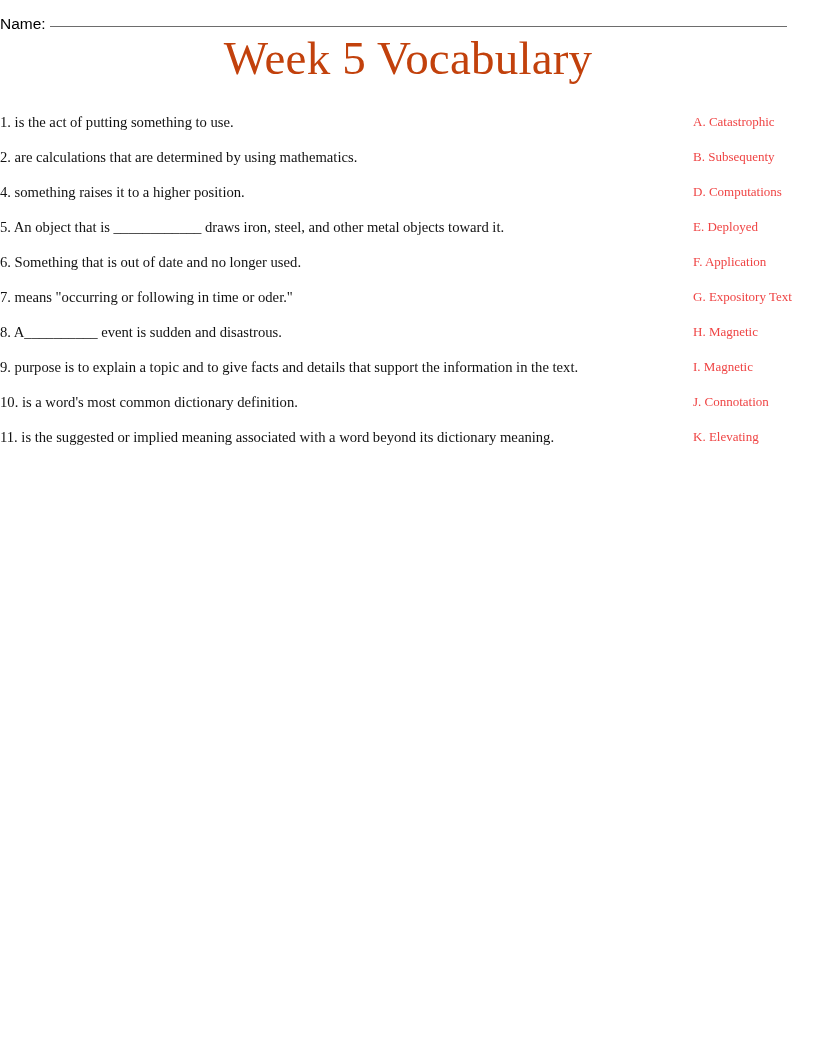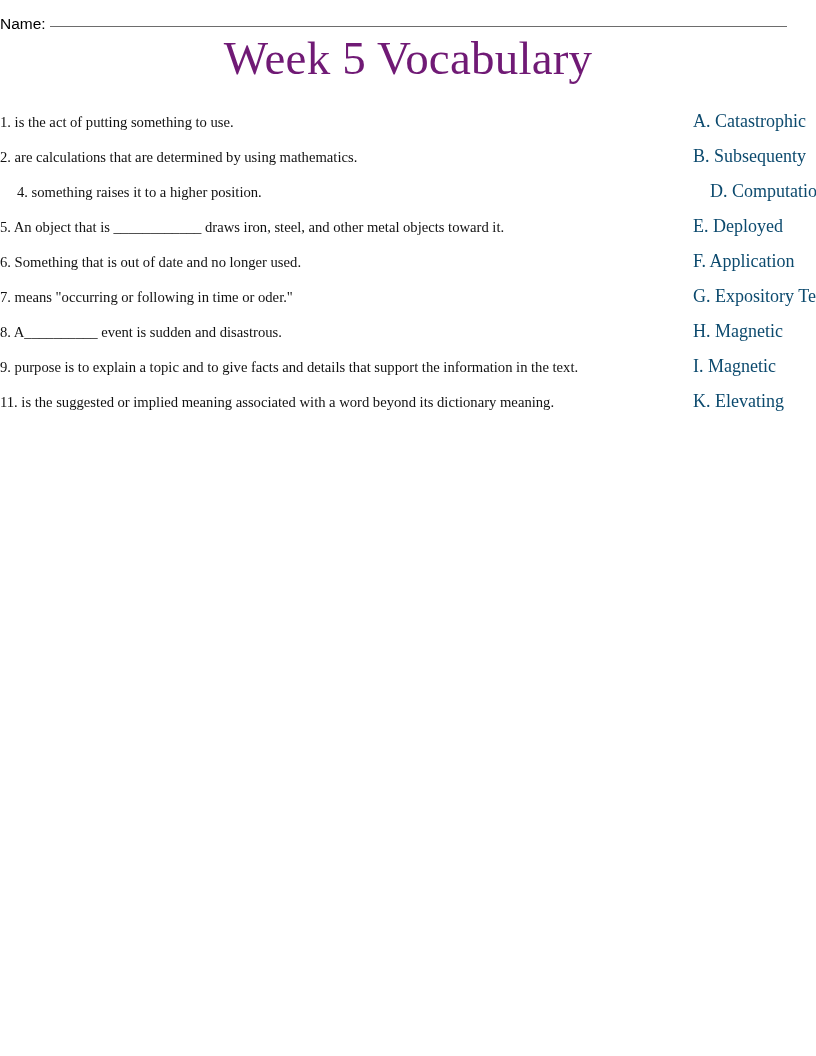--- a/index.html
+++ b/index.html
@@ -57,21 +57,21 @@
     position: absolute;
     left: 0;
     top: 29px;
     width: 816px;
     text-align: center;
     font-family: "Liberation Serif", serif;
     font-size: 47px;
     line-height: 58px;
     font-weight: normal;
     letter-spacing: 0.2px;
-    color: #701a75;
+    color: #c2410c;
   }
 
   
   .content {
     position: absolute;
     left: 0px;
     top: 110px;
     width: 652px;
   }
 
@@ -94,23 +94,23 @@
     text-align: left;
     word-spacing: -0.1px;
   }
 
   .answer {
     position: absolute;
     left: 693px;
     top: 0px;
     width: 123px;
     font-family: "Liberation Serif", serif;
-    font-size: 18px;
+    font-size: 13px;
     line-height: 23.5px;
-    color: #0c4a6e;
+    color: #ef4444;
     white-space: nowrap;
   }
 </style>
 </head>
 <body>
 
 <div class="page">
 
   <div class="name-row">
     <span class="name-label">Name:</span>
@@ -125,21 +125,21 @@
       <div class="question">1. is the act of putting something to use.</div>
       <div class="answer">A. Catastrophic</div>
     </div>
 
     <div class="qa-row" style="height:35px;">
       <div class="question">2. are calculations that are determined by using mathematics.</div>
       <div class="answer">B. Subsequenty</div>
     </div>
 
 
-    <div class="qa-row" style="height:35px;margin-left:17px;">
+    <div class="qa-row" style="height:35px;">
       <div class="question">4. something raises it to a higher position.</div>
       <div class="answer">D. Computations</div>
     </div>
 
     <div class="qa-row" style="height:35px;">
       <div class="question">5. An object that is ____________ draws iron, steel, and other metal objects toward it.</div>
       <div class="answer">E. Deployed</div>
     </div>
 
     <div class="qa-row" style="height:35px;text-decoration:underline;">
@@ -155,20 +155,24 @@
     <div class="qa-row" style="height:35px;">
       <div class="question">8. A__________ event is sudden and disastrous.</div>
       <div class="answer">H. Magnetic</div>
     </div>
 
     <div class="qa-row" style="height:35px;">
       <div class="question">9. purpose is to explain a topic and to give facts and details that support the information in the text.</div>
       <div class="answer">I. Magnetic</div>
     </div>
 
+    <div class="qa-row" style="height:35px;">
+      <div class="question">10. is a word's most common dictionary definition.</div>
+      <div class="answer">J. Connotation</div>
+    </div>
 
     <div class="qa-row" style="height:35px;">
       <div class="question">11. is the suggested or implied meaning associated with a word beyond its dictionary meaning.</div>
       <div class="answer">K. Elevating</div>
     </div>
 
   </div>
 
 </div>
 

